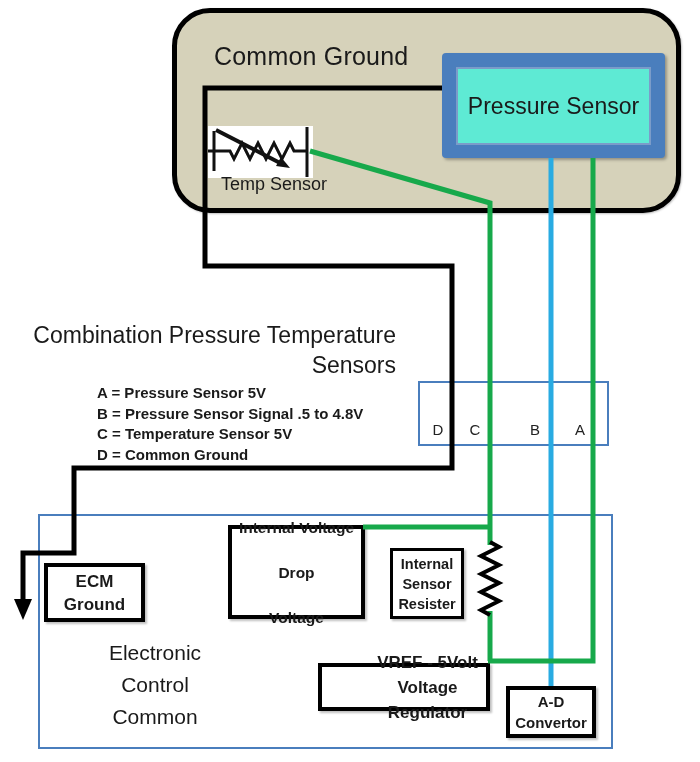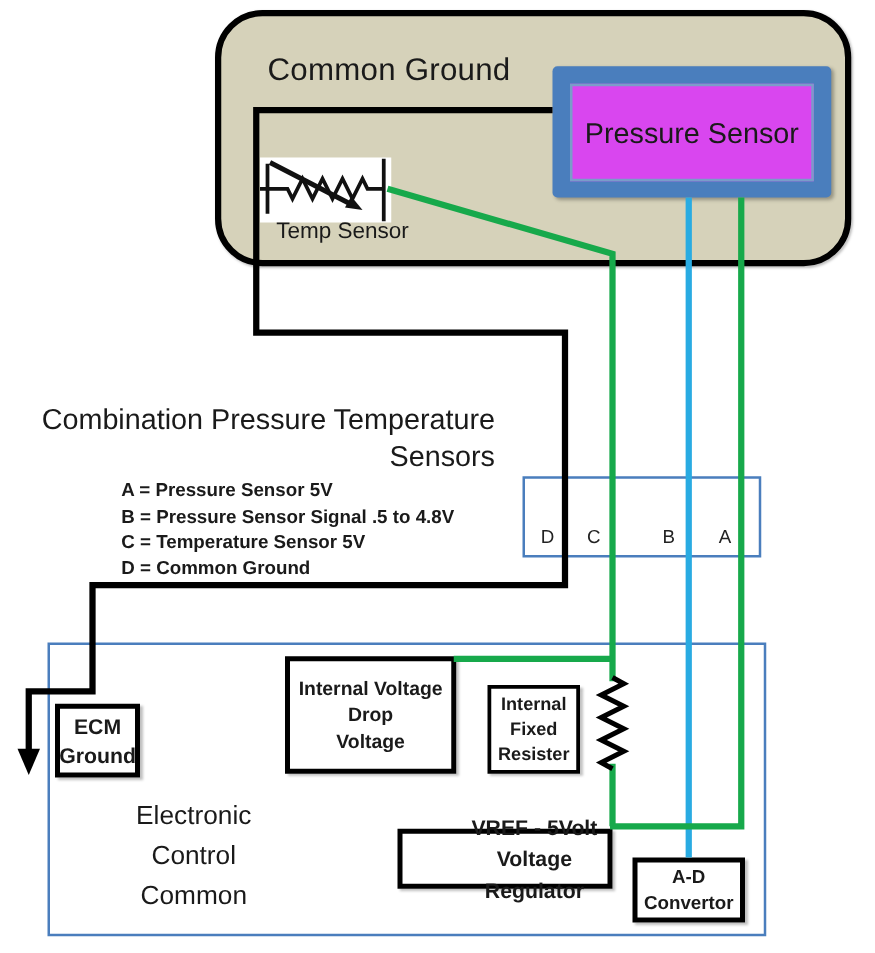--- a/index.html
+++ b/index.html
@@ -8,21 +8,21 @@
 
   
   .housing{position:absolute;left:172px;top:8px;width:509px;height:205px;
     background:#d6d2ba;border:5px solid #000;border-radius:38px;box-sizing:border-box;
     box-shadow:1px 1px 2px rgba(0,0,0,.25);}
   .housing-label{position:absolute;left:214px;top:42px;font-size:25px;letter-spacing:.2px;}
 
   .psensor-outer{position:absolute;left:442px;top:53px;width:223px;height:105px;
     background:#4a7ebd;border-radius:4px;box-sizing:border-box;box-shadow:2px 2px 3px rgba(0,0,0,.3);}
   .psensor-inner{position:absolute;left:14px;top:14px;right:14px;bottom:13px;
-    background:#d946ef;border:2px solid #7b9cc9;display:flex;align-items:center;justify-content:center;
+    background:#5eead4;border:2px solid #7b9cc9;display:flex;align-items:center;justify-content:center;
     font-size:23px;}
 
   .tsensor-box{position:absolute;left:208px;top:126px;width:105px;height:52px;background:#ffffff;}
   .tsensor-label{position:absolute;left:221px;top:174px;font-size:18px;}
 
   
   .heading{position:absolute;left:8px;top:320px;width:388px;text-align:right;font-size:23px;line-height:30px;}
   .legend{position:absolute;left:97px;top:383px;font-size:15px;font-weight:bold;line-height:20.5px;}
 
   
@@ -33,22 +33,22 @@
 
   
   .ecm-box{position:absolute;left:38px;top:514px;width:575px;height:235px;
     border:2px solid #4a7ebd;background:#ffffff;box-sizing:border-box;}
   .ecm-title{position:absolute;left:55px;top:637px;width:200px;text-align:center;
     font-size:21px;font-weight:normal;line-height:32px;}
 
   .blackbox{position:absolute;border:4px solid #000;background:#fff;box-sizing:border-box;
     display:flex;flex-direction:column;align-items:center;justify-content:center;
     font-weight:bold;text-align:center;box-shadow:2px 2px 2px rgba(0,0,0,.25);}
-  .ecm-ground{left:44px;top:563px;width:68px;height:59px;font-size:17px;line-height:23px;}
-  .ivdr{left:228px;top:525px;width:137px;height:94px;font-size:15.5px;line-height:21px;}
+  .ecm-ground{left:44px;top:563px;width:101px;height:59px;font-size:17px;line-height:23px;}
+  .ivdr{left:228px;top:525px;width:137px;height:94px;font-size:15.5px;line-height:21px;gap:24px;}
   .fixedres{left:390px;top:548px;width:74px;height:71px;border-width:3px;font-size:14.5px;line-height:20px;}
   .vref{left:318px;top:663px;width:172px;height:48px;font-size:17px;line-height:25px;padding-left:47px;}
   .adconv{left:506px;top:686px;width:90px;height:52px;font-size:15px;line-height:21px;}
 
   
   .wires{position:absolute;left:0;top:0;width:700px;height:762px;pointer-events:none;}
 </style>
 </head>
 <body>
 
@@ -102,21 +102,21 @@
   </div>
 
   <div class="blackbox ivdr">
     <div>Internal Voltage</div>
     <div>Drop</div>
     <div>Voltage</div>
   </div>
 
   <div class="blackbox fixedres">
     <div>Internal</div>
-    <div>Fixed</div>
+    <div>Sensor</div>
     <div>Resister</div>
   </div>
 
   <div class="blackbox vref">
     <div>VREF - 5Volt</div>
     <div>Voltage Regulator</div>
   </div>
 
   <div class="blackbox adconv">
     <div>A-D</div>

